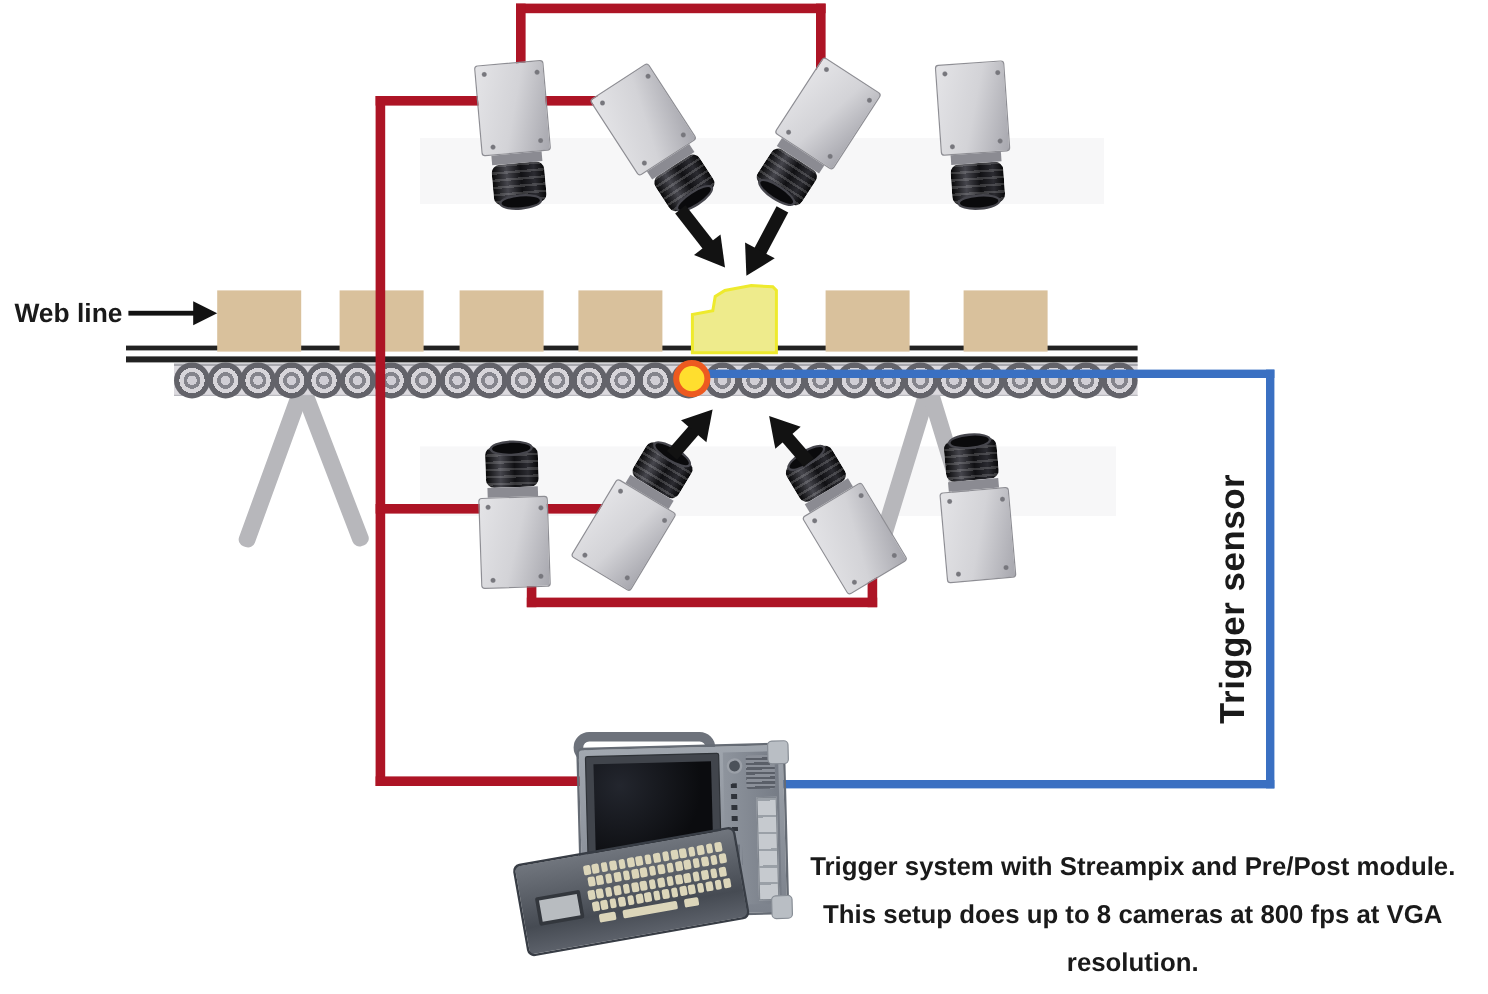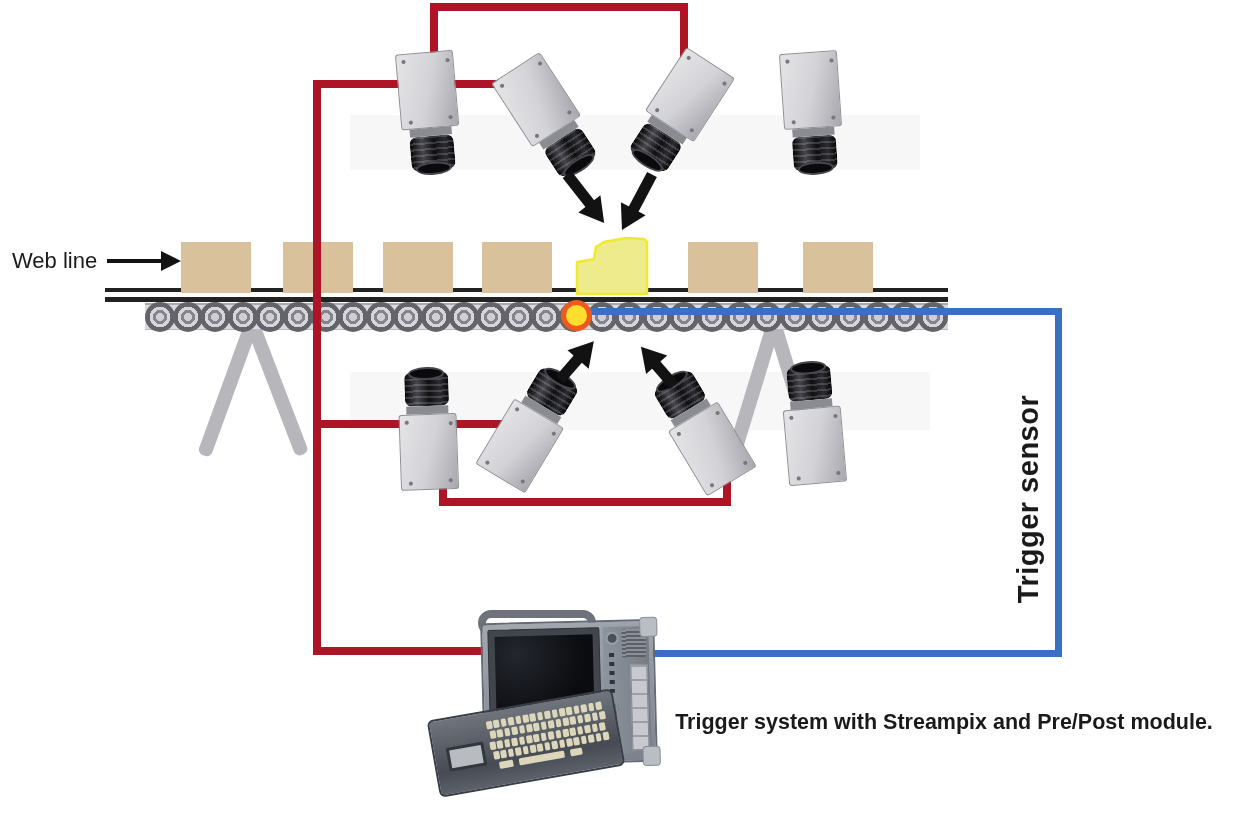--- a/index.html
+++ b/index.html
@@ -4,21 +4,21 @@
 <style>
   html,body{margin:0;padding:0;background:#fff;}
   .stage{position:relative;width:1240px;height:828px;background:#fff;overflow:hidden;
          font-family:"Liberation Sans",sans-serif;color:var(--text-black);}
   .abs{position:absolute;}
 
   
   .photo-band{position:absolute;background:#f7f7f8;z-index:0;}
 
   
-  .web-line-label{left:12px;top:248px;font-size:22px;font-weight:normal;z-index:7;}
+  .web-line-label{left:12px;top:248px;font-size:22px;font-weight:bold;z-index:7;}
   .web-line-arrow-shaft{left:107px;top:259px;width:56px;height:4px;background:var(--arrow-black);z-index:7;}
   .web-line-arrow-head{left:161px;top:251px;width:0;height:0;border-left:20px solid var(--arrow-black);
       border-top:10px solid transparent;border-bottom:10px solid transparent;z-index:7;}
   .trigger-label{left:923px;top:482px;width:212px;height:34px;transform:rotate(-90deg);
       font-size:29px;font-weight:bold;text-align:center;z-index:7;letter-spacing:.5px;}
   .caption{left:648px;top:702px;width:592px;z-index:7;text-align:center;
       font-size:21.5px;font-weight:bold;line-height:40px;}
 
   
   .belt-line{position:absolute;background:var(--belt-black);z-index:2;}
@@ -303,15 +303,16 @@
         </div>
     </div>
   </div>
 
   <div class="abs web-line-label">Web line</div>
   <div class="abs web-line-arrow-shaft"></div>
   <div class="abs web-line-arrow-head"></div>
   <div class="abs trigger-label">Trigger sensor</div>
   <div class="abs caption">
     <div>Trigger system with Streampix and Pre/Post module.</div>
+    <div>This setup does up to 8 cameras at 800 fps at VGA resolution.</div>
   </div>
 
 </div>
 
 </body></html>

